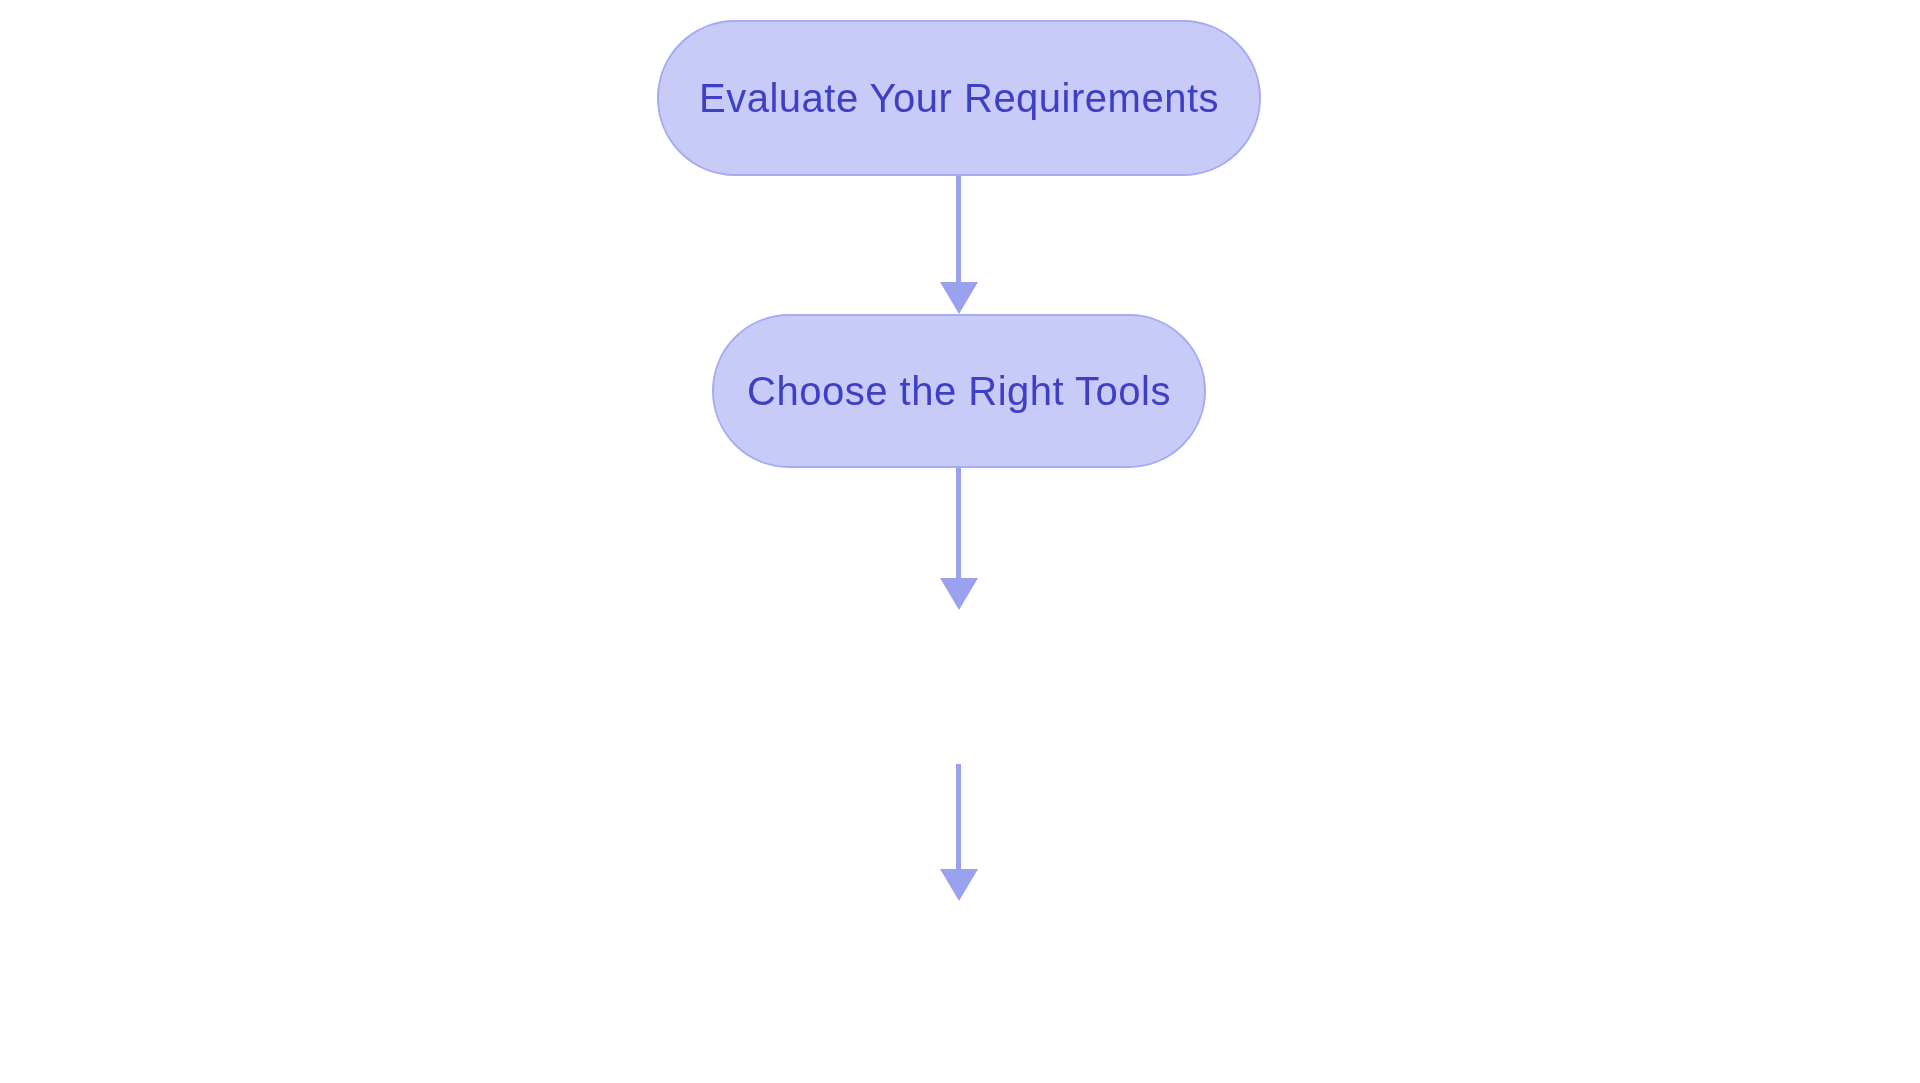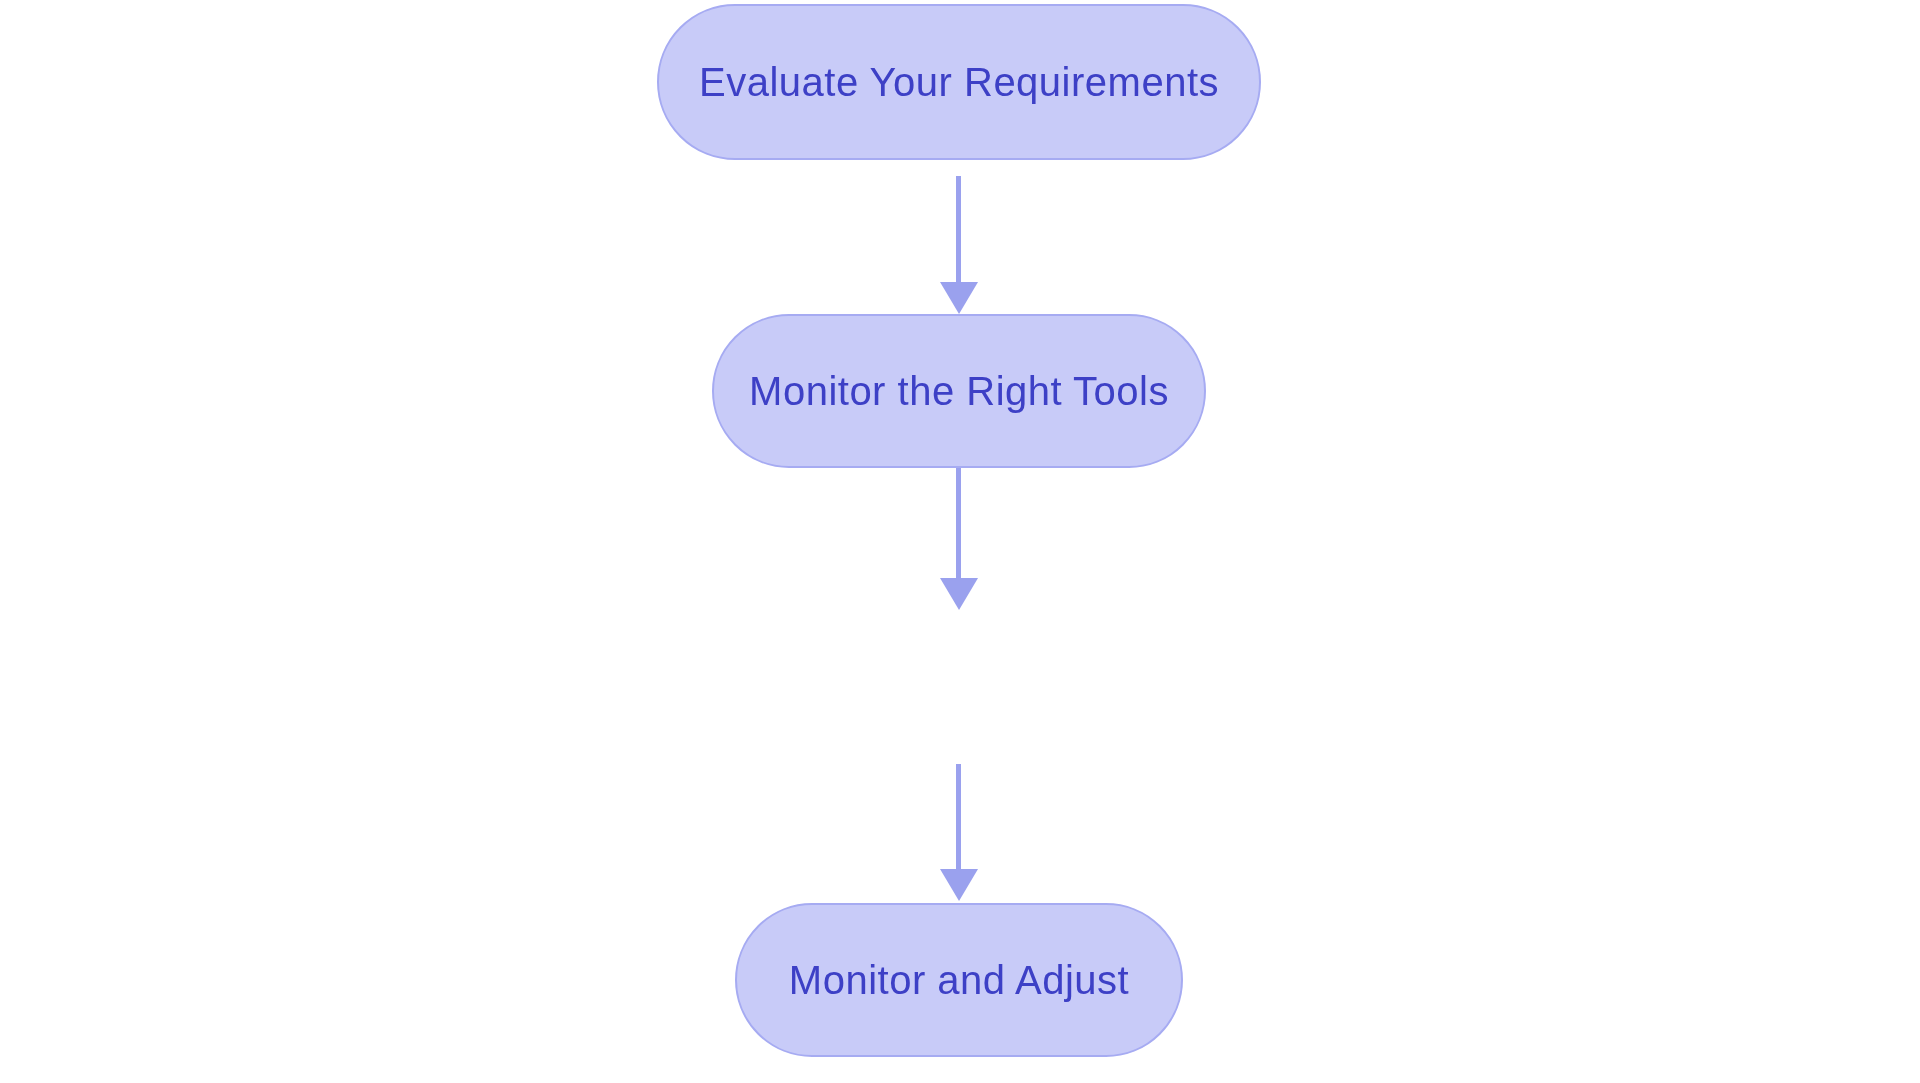--- a/index.html
+++ b/index.html
@@ -30,21 +30,21 @@
     border: 2.5px solid var(--node-border);
     border-radius: 90px;
   }
   .node .label {
     color: var(--node-text);
     font-size: 40px;
     font-weight: 400;
     letter-spacing: 0.5px;
     white-space: nowrap;
   }
-  .n1 { left: 657px; top: 4px;  width: 604px; height: 156px; }
+  .n1 { left: 657px; top: 20px;  width: 604px; height: 156px; }
   .n2 { left: 712px; top: 314px; width: 494px; height: 154px; }
   .n3 { left: 765px; top: 612px; width: 388px; height: 152px; }
   .n4 { left: 735px; top: 903px; width: 448px; height: 154px; }
 
   .edge-line {
     position: absolute;
     left: 956px;
     width: 5px;
     background: var(--arrow);
   }
@@ -70,27 +70,24 @@
 <div class="canvas">
 
   <div class="node n1">
     <span class="label">Evaluate Your Requirements</span>
   </div>
 
   <div class="edge-line e1"></div>
   <div class="arrowhead h1"></div>
 
   <div class="node n2">
-    <span class="label">Monitor the Right Tools</span>
+    <span class="label">Choose the Right Tools</span>
   </div>
 
   <div class="edge-line e2"></div>
   <div class="arrowhead h2"></div>
 
 
   <div class="edge-line e3"></div>
   <div class="arrowhead h3"></div>
 
-  <div class="node n4">
-    <span class="label">Monitor and Adjust</span>
-  </div>
 
 </div>
 
 </body></html>

